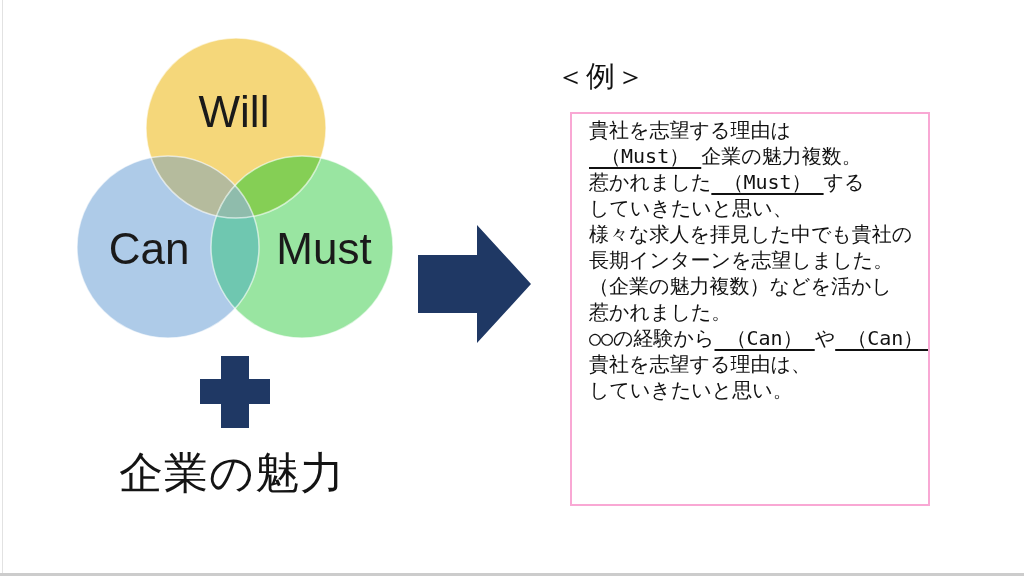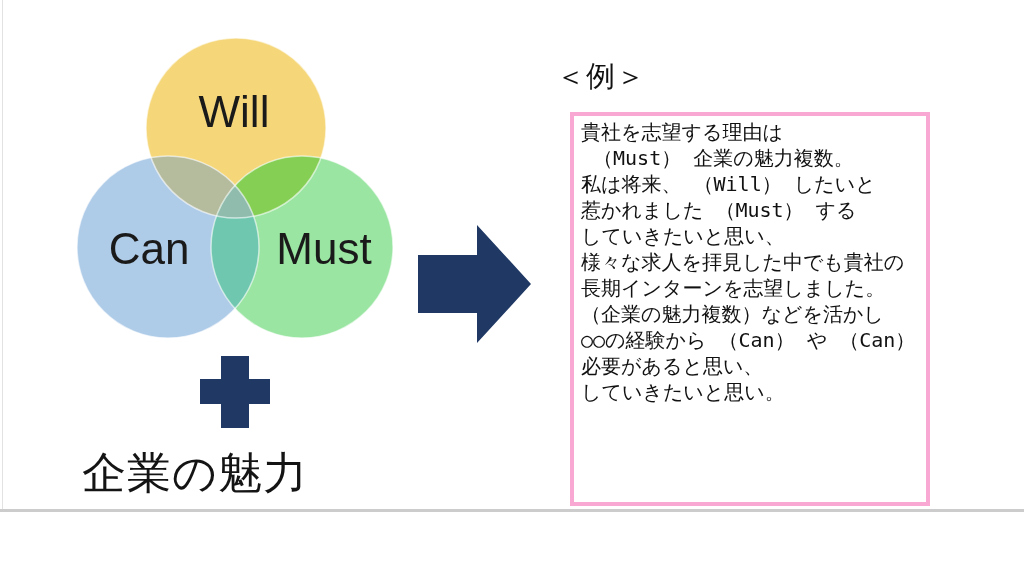--- a/index.html
+++ b/index.html
@@ -1,44 +1,45 @@
 <!DOCTYPE html>
 <html><head>
 <meta charset="utf-8">
 <style>
   html,body{margin:0;padding:0;background:#ffffff;}
   .slide{
-    position:relative;width:1024px;height:512px;background:#ffffff;
+    position:relative;width:1024px;height:576px;background:#ffffff;
     overflow:hidden;font-family:"Liberation Sans","DejaVu Sans",sans-serif;
   }
   .left-edge{position:absolute;left:2px;top:0;width:1px;height:573px;background:#e2e2e2;}
   .bottom-bar{position:absolute;left:0;bottom:0;width:1024px;height:3px;background:#cccccc;}
   svg.layer{position:absolute;left:0;top:0;}
   .venn-label{
     font-family:"Liberation Sans","DejaVu Sans",sans-serif;
     font-size:44px;fill:#1a1a1a;text-anchor:middle;
   }
   .caption{
     position:absolute;left:82px;top:444px;width:300px;
-    font-size:44px;color:#141414;letter-spacing:1px;
+    text-align:center;font-size:44px;color:#141414;letter-spacing:1px;
     font-family:"Liberation Sans","DejaVu Sans",sans-serif;white-space:nowrap;
   }
   .example-title{
     position:absolute;left:556px;top:57px;
     font-size:29px;color:#111111;letter-spacing:1px;white-space:nowrap;
   }
   .example-box{
     position:absolute;left:570px;top:112px;width:360px;height:394px;
-    box-sizing:border-box;border:4px solid #f9a8d4;background:#ffffff;
-    padding:3px 6px 0 7px;overflow:hidden;
+    box-sizing:border-box;border:2px solid #f9a8d4;background:#ffffff;
+    padding:3px 6px 0 17px;overflow:hidden;
     font-family:"DejaVu Sans Mono","Liberation Mono","Liberation Sans",sans-serif;
     font-size:20px;line-height:26px;color:#111111;
   }
   .example-box .line{white-space:nowrap;}
   .example-box .u{
+    text-decoration:underline;
     text-decoration-thickness:2px;
     text-underline-offset:4px;
   }
 </style>
 </head>
 <body>
 
 <div class="slide">
 
   <svg class="layer" width="1024" height="576" viewBox="0 0 1024 576">
@@ -87,26 +88,26 @@
     <path d="M418 255 H477 V225 L531 284 L477 343 V313 H418 Z" fill="#1F3864"></path>
   </svg>
 
   <div class="caption">企業の魅力</div>
 
   <div class="example-title">＜例＞</div>
 
   <div class="example-box">
       <div class="line"><span>貴社を志望する理由は</span></div>
       <div class="line"><span class="u">&nbsp;（Must）&nbsp;</span><span>企業の魅力複数。</span></div>
-      <div class="line"><span>私は将来、</span><span class="u">&nbsp;（Will）&nbsp;</span><span>したいと</span></div>
       <div class="line"><span>惹かれました</span><span class="u">&nbsp;（Must）&nbsp;</span><span>する</span></div>
       <div class="line"><span>していきたいと思い、</span></div>
       <div class="line"><span>様々な求人を拝見した中でも貴社の</span></div>
       <div class="line"><span>長期インターンを志望しました。</span></div>
       <div class="line"><span>（企業の魅力複数）などを活かし</span></div>
+      <div class="line"><span>惹かれました。</span></div>
       <div class="line"><span>○○の経験から</span><span class="u">&nbsp;（Can）&nbsp;</span><span>や</span><span class="u">&nbsp;（Can）&nbsp;</span></div>
-      <div class="line"><span>必要があると思い、</span></div>
+      <div class="line"><span>貴社を志望する理由は、</span></div>
       <div class="line"><span>していきたいと思い。</span></div>
     </div>
 
   <div class="left-edge"></div>
   <div class="bottom-bar"></div>
 </div>
 
 </body></html>

